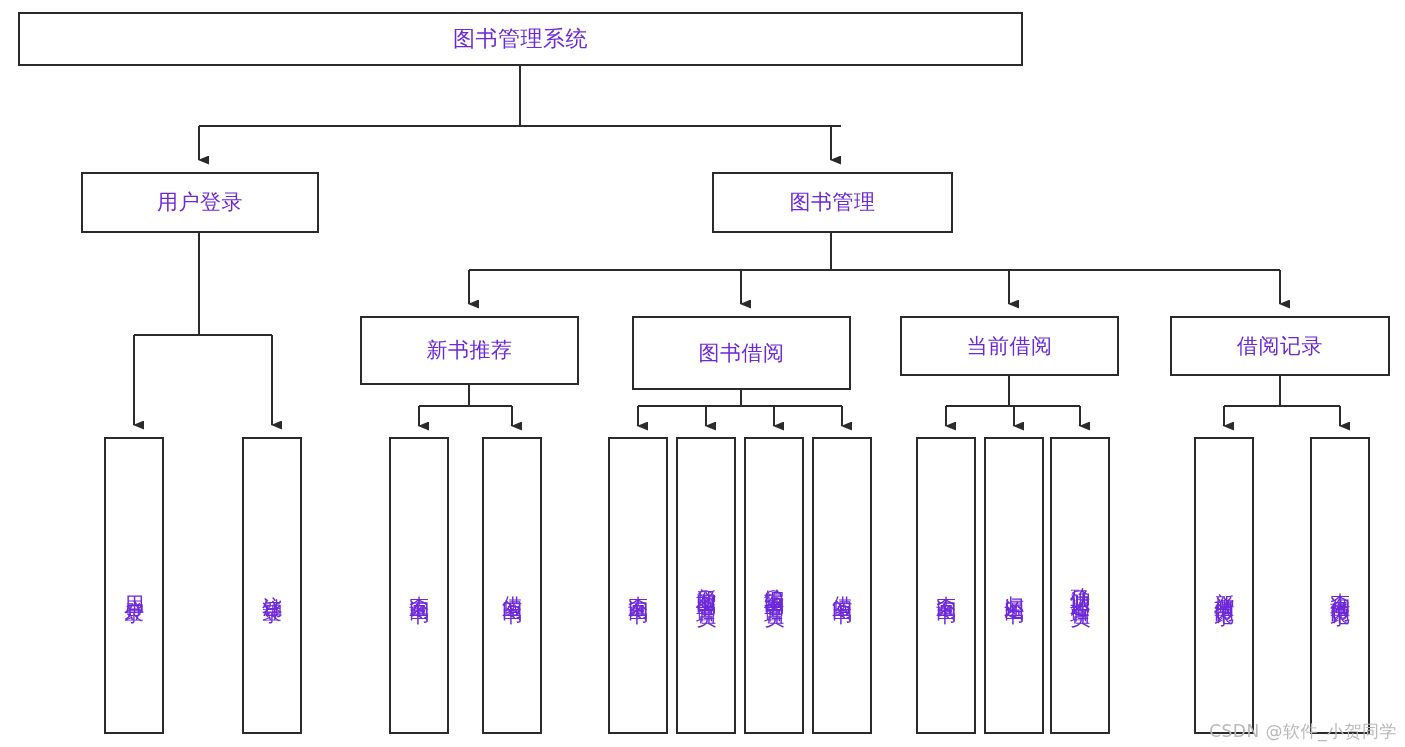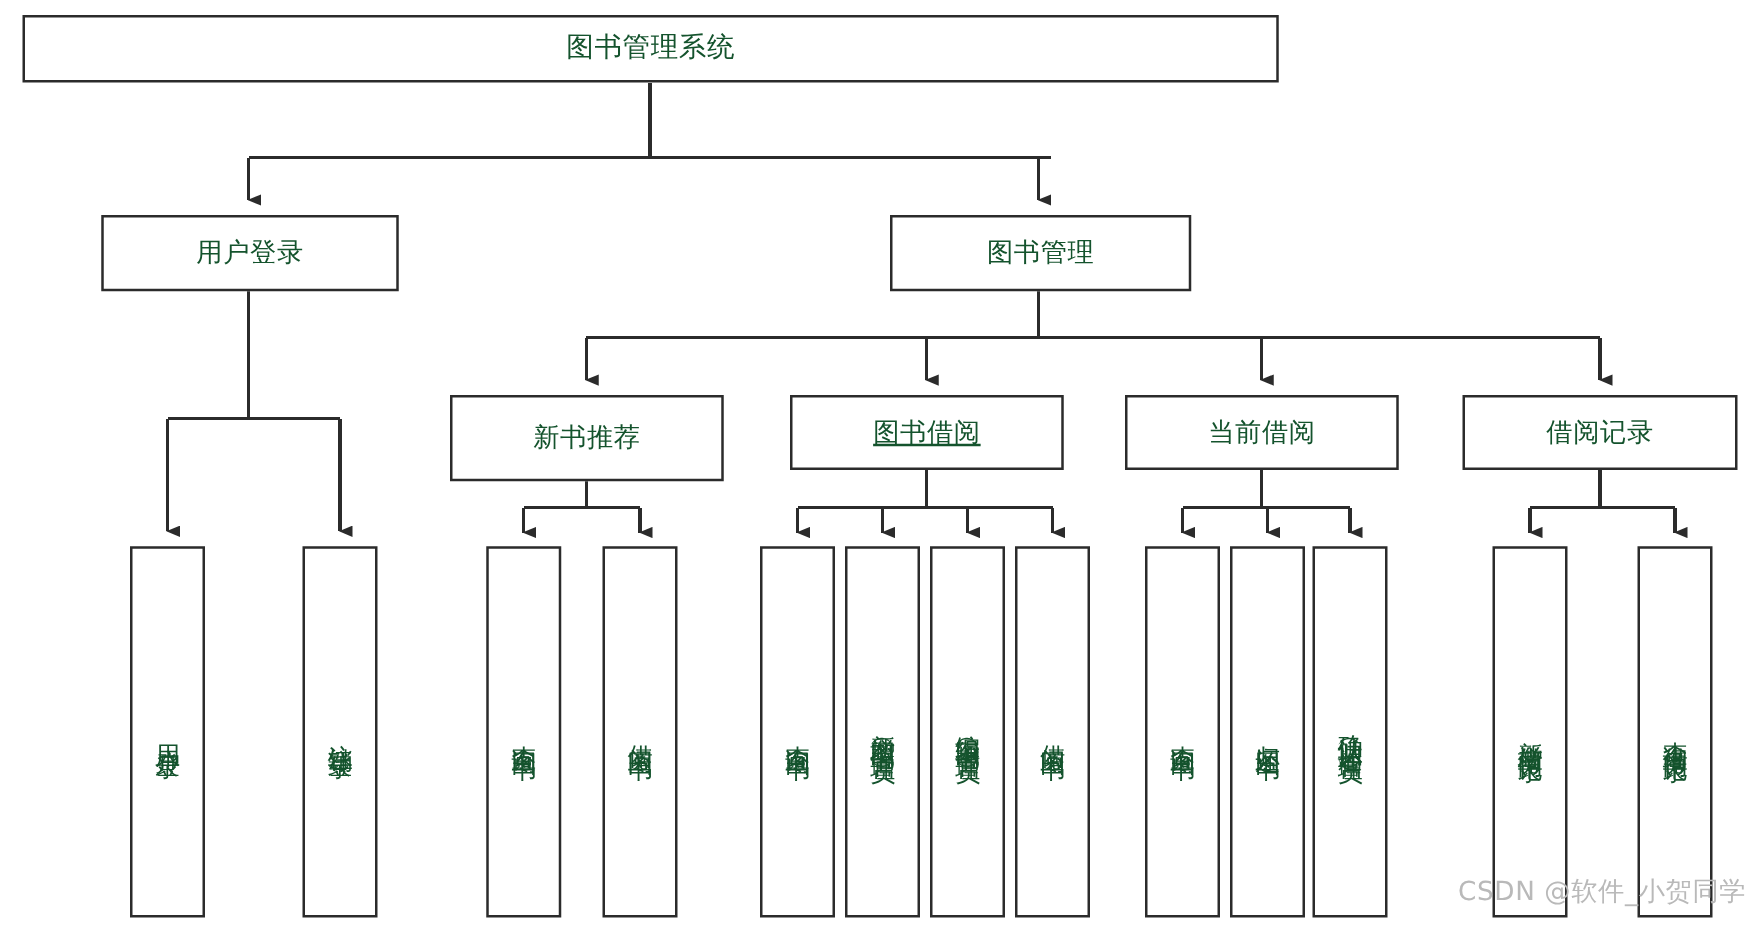--- a/index.html
+++ b/index.html
@@ -26,21 +26,21 @@
     height: 747px;
   }
   .node {
     position: absolute;
     box-sizing: border-box;
     background: #ffffff;
     border: 2px solid #2b2b2b;
     display: flex;
     align-items: center;
     justify-content: center;
-    color: #14532d;
+    color: #6d28d9;
     line-height: 1.18;
   }
   .node.horiz {
     font-size: 21px;
     letter-spacing: 0.5px;
     text-align: center;
   }
   .node.root {
     font-size: 22px;
   }
@@ -56,22 +56,22 @@
   .node .label {
     display: block;
   }
   .node.leaf .label {
     writing-mode: vertical-rl;
     text-orientation: upright;
   }
   #watermark {
     position: absolute;
     right: 8px;
-    bottom: 20px;
-    font-size: 21px;
+    bottom: 4px;
+    font-size: 17px;
     color: #b9b9b9;
     letter-spacing: 0.5px;
     white-space: nowrap;
     pointer-events: none;
     user-select: none;
   }
 </style>
 </head>
 <body>
 
@@ -135,21 +135,21 @@
   <div class="node horiz" style="left:81px; top:172px; width:238px; height:61px;">
     <span class="label">用户登录</span>
   </div>
   <div class="node horiz" style="left:712px; top:172px; width:241px; height:61px;">
     <span class="label">图书管理</span>
   </div>
 
   <div class="node horiz" style="left:360px; top:316px; width:219px; height:69px;">
     <span class="label">新书推荐</span>
   </div>
-  <div class="node horiz" style="left:632px; top:316px; width:219px; height:60px;text-decoration:underline;">
+  <div class="node horiz" style="left:632px; top:316px; width:219px; height:74px;">
     <span class="label">图书借阅</span>
   </div>
   <div class="node horiz" style="left:1170px; top:316px; width:220px; height:60px;">
     <span class="label">借阅记录</span>
   </div>
   <div class="node horiz" style="left:900px; top:316px; width:219px; height:60px;">
     <span class="label">当前借阅</span>
   </div>
 
   <div class="node leaf" style="left:104px; top:437px; width:60px; height:297px;">

